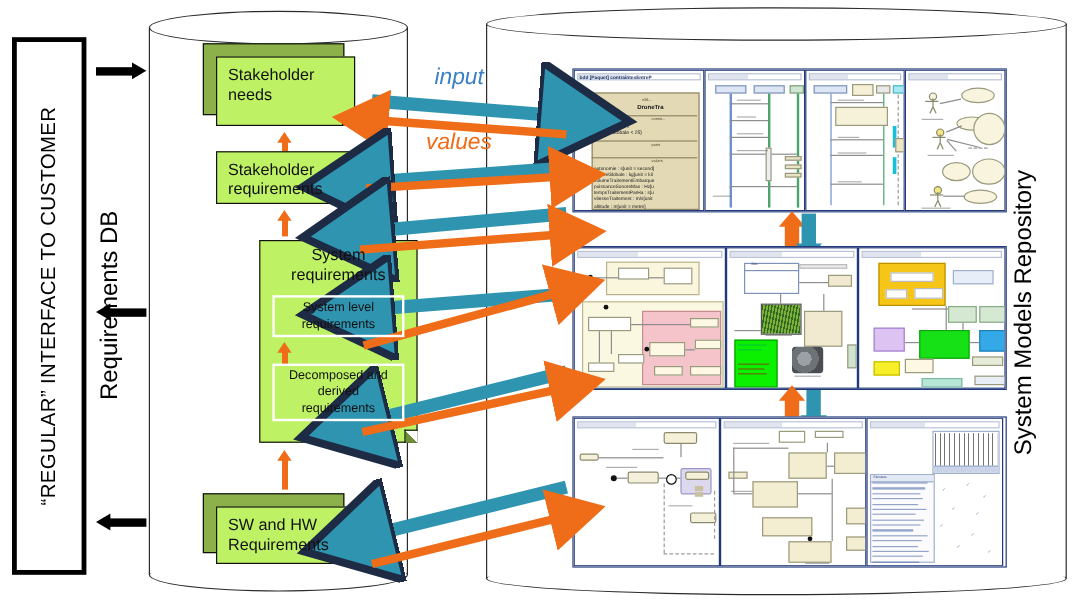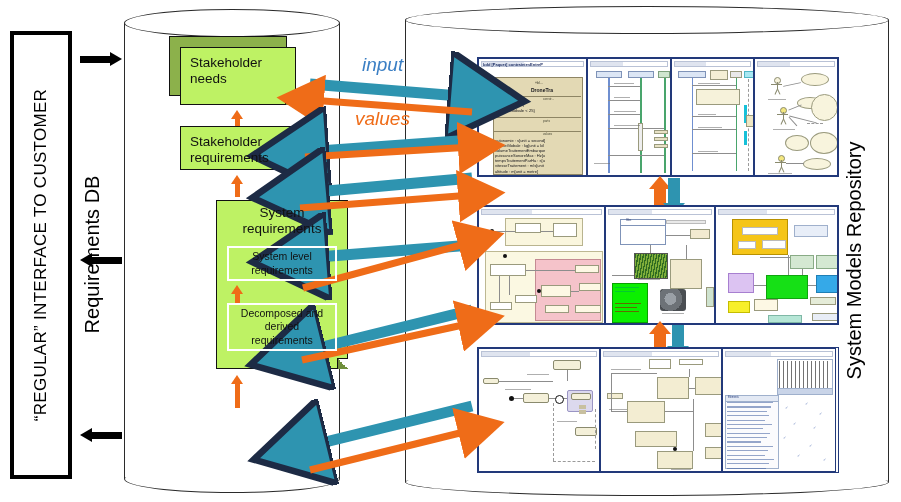--- a/index.html
+++ b/index.html
@@ -205,20 +205,28 @@
   <div class="drv" style="left:231px;top:285px;height:19px;">
     <div class="st"></div>
       <div class="hd"></div>
   </div>
 
   <div class="drv" style="left:231px;top:375px;height:33px;">
     <div class="st"></div>
       <div class="hd"></div>
   </div>
 
+  <div class="card" style="left:180px;top:422px;width:116px;height:48px;">
+    <div class="shadowcard"></div>
+    <div class="face">
+      <div class="txt" style="white-space:pre-line">SW and HW
+Requirements</div>
+    </div>
+    <div class="dogear"></div>
+  </div>
 
   <div class="thumbrow" style="left:477px;top:57px;width:362px;height:120px;">
 
     <div class="thumb" style="width:110px;height:100%;">
       <div class="hdr"></div>
       <div style="position:absolute;left:4px;top:3px;font-size:4px;font-weight:bold;color:#1c2d63;white-space:nowrap;">bdd [Paquet] contraintesEntreP</div>
       <div style="position:absolute;left:14px;top:18px;width:88px;height:96px;background:#e3d9b4;border:.8px solid #8e8564;"></div>
       <div style="position:absolute;left:56px;top:22px;font-size:3.6px;color:#3b3b2c;">«bl...</div>
       <div style="position:absolute;left:52px;top:28px;font-size:5px;font-weight:bold;color:#15151a;">DroneTra</div>
       <div class="lineh" style="left:14px;top:37px;width:88px;background:#8e8564;"></div>

